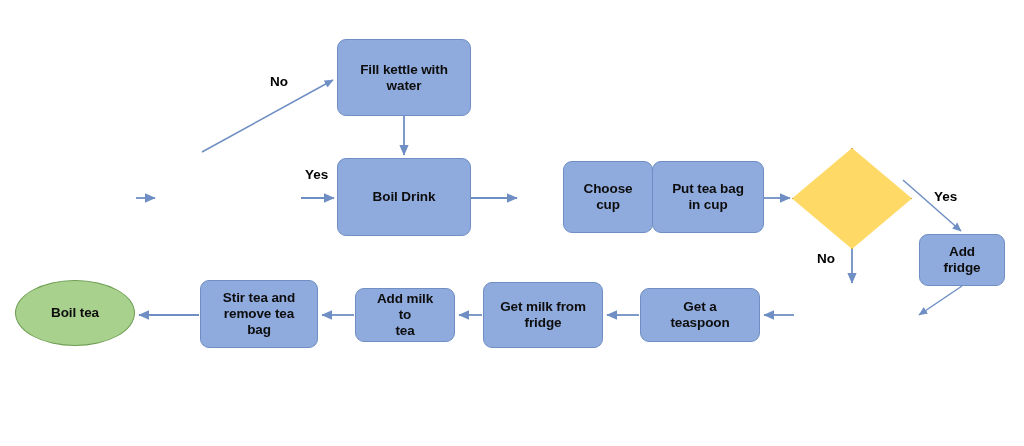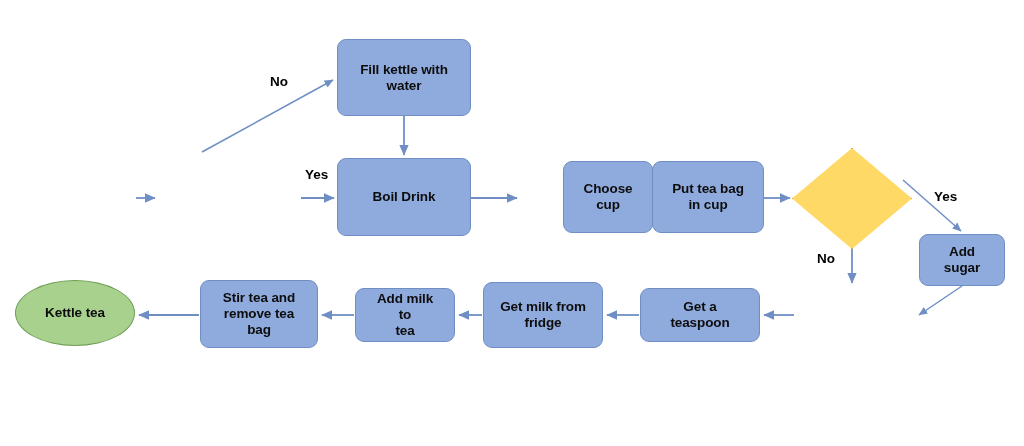--- a/index.html
+++ b/index.html
@@ -149,42 +149,42 @@
 
   <div class="node node-process" style="left:652px; top:161px; width:112px; height:72px;">
     <span>Put tea bag<br>in cup</span>
   </div>
 
   <div class="diamond-wrap" style="left:792px; top:148px; width:120px; height:101px;">
     <div class="diamond-shape"></div>
   </div>
 
   <div class="node node-process" style="left:919px; top:234px; width:86px; height:52px;">
-    <span>Add sugar</span>
+    <span>Add fridge</span>
   </div>
 
 
   <div class="node node-process" style="left:640px; top:288px; width:120px; height:54px;">
     <span>Get a teaspoon</span>
   </div>
 
   <div class="node node-process" style="left:483px; top:282px; width:120px; height:66px;">
     <span>Get milk from<br>fridge</span>
   </div>
 
   <div class="node node-process" style="left:355px; top:288px; width:100px; height:54px;">
     <span>Add milk to<br>tea</span>
   </div>
 
   <div class="node node-process" style="left:200px; top:280px; width:118px; height:68px;">
     <span>Stir tea and<br>remove tea<br>bag</span>
   </div>
 
   <div class="node node-terminator" style="left:15px; top:280px; width:120px; height:66px;">
-    <span>Kettle tea</span>
+    <span>Boil tea</span>
   </div>
 
   <div class="edge-label" style="left:270px; top:74px;">No</div>
 
   <div class="edge-label" style="left:305px; top:167px;">Yes</div>
 
   <div class="edge-label" style="left:934px; top:189px;">Yes</div>
 
   <div class="edge-label" style="left:817px; top:251px;">No</div>
 

